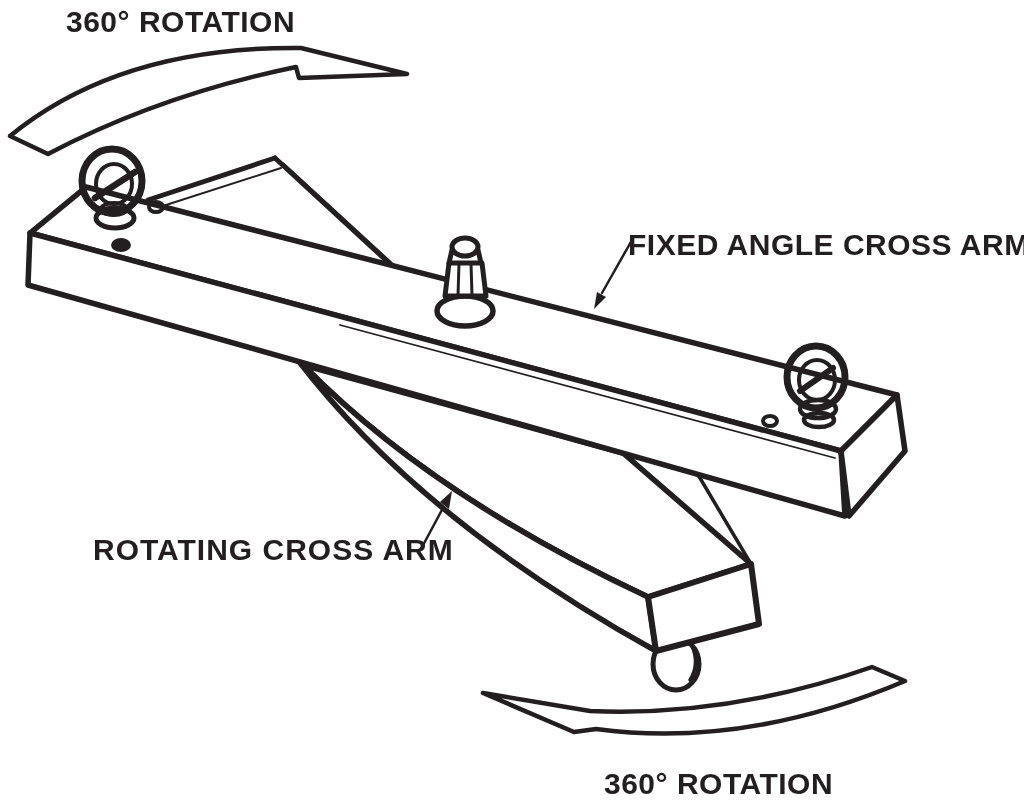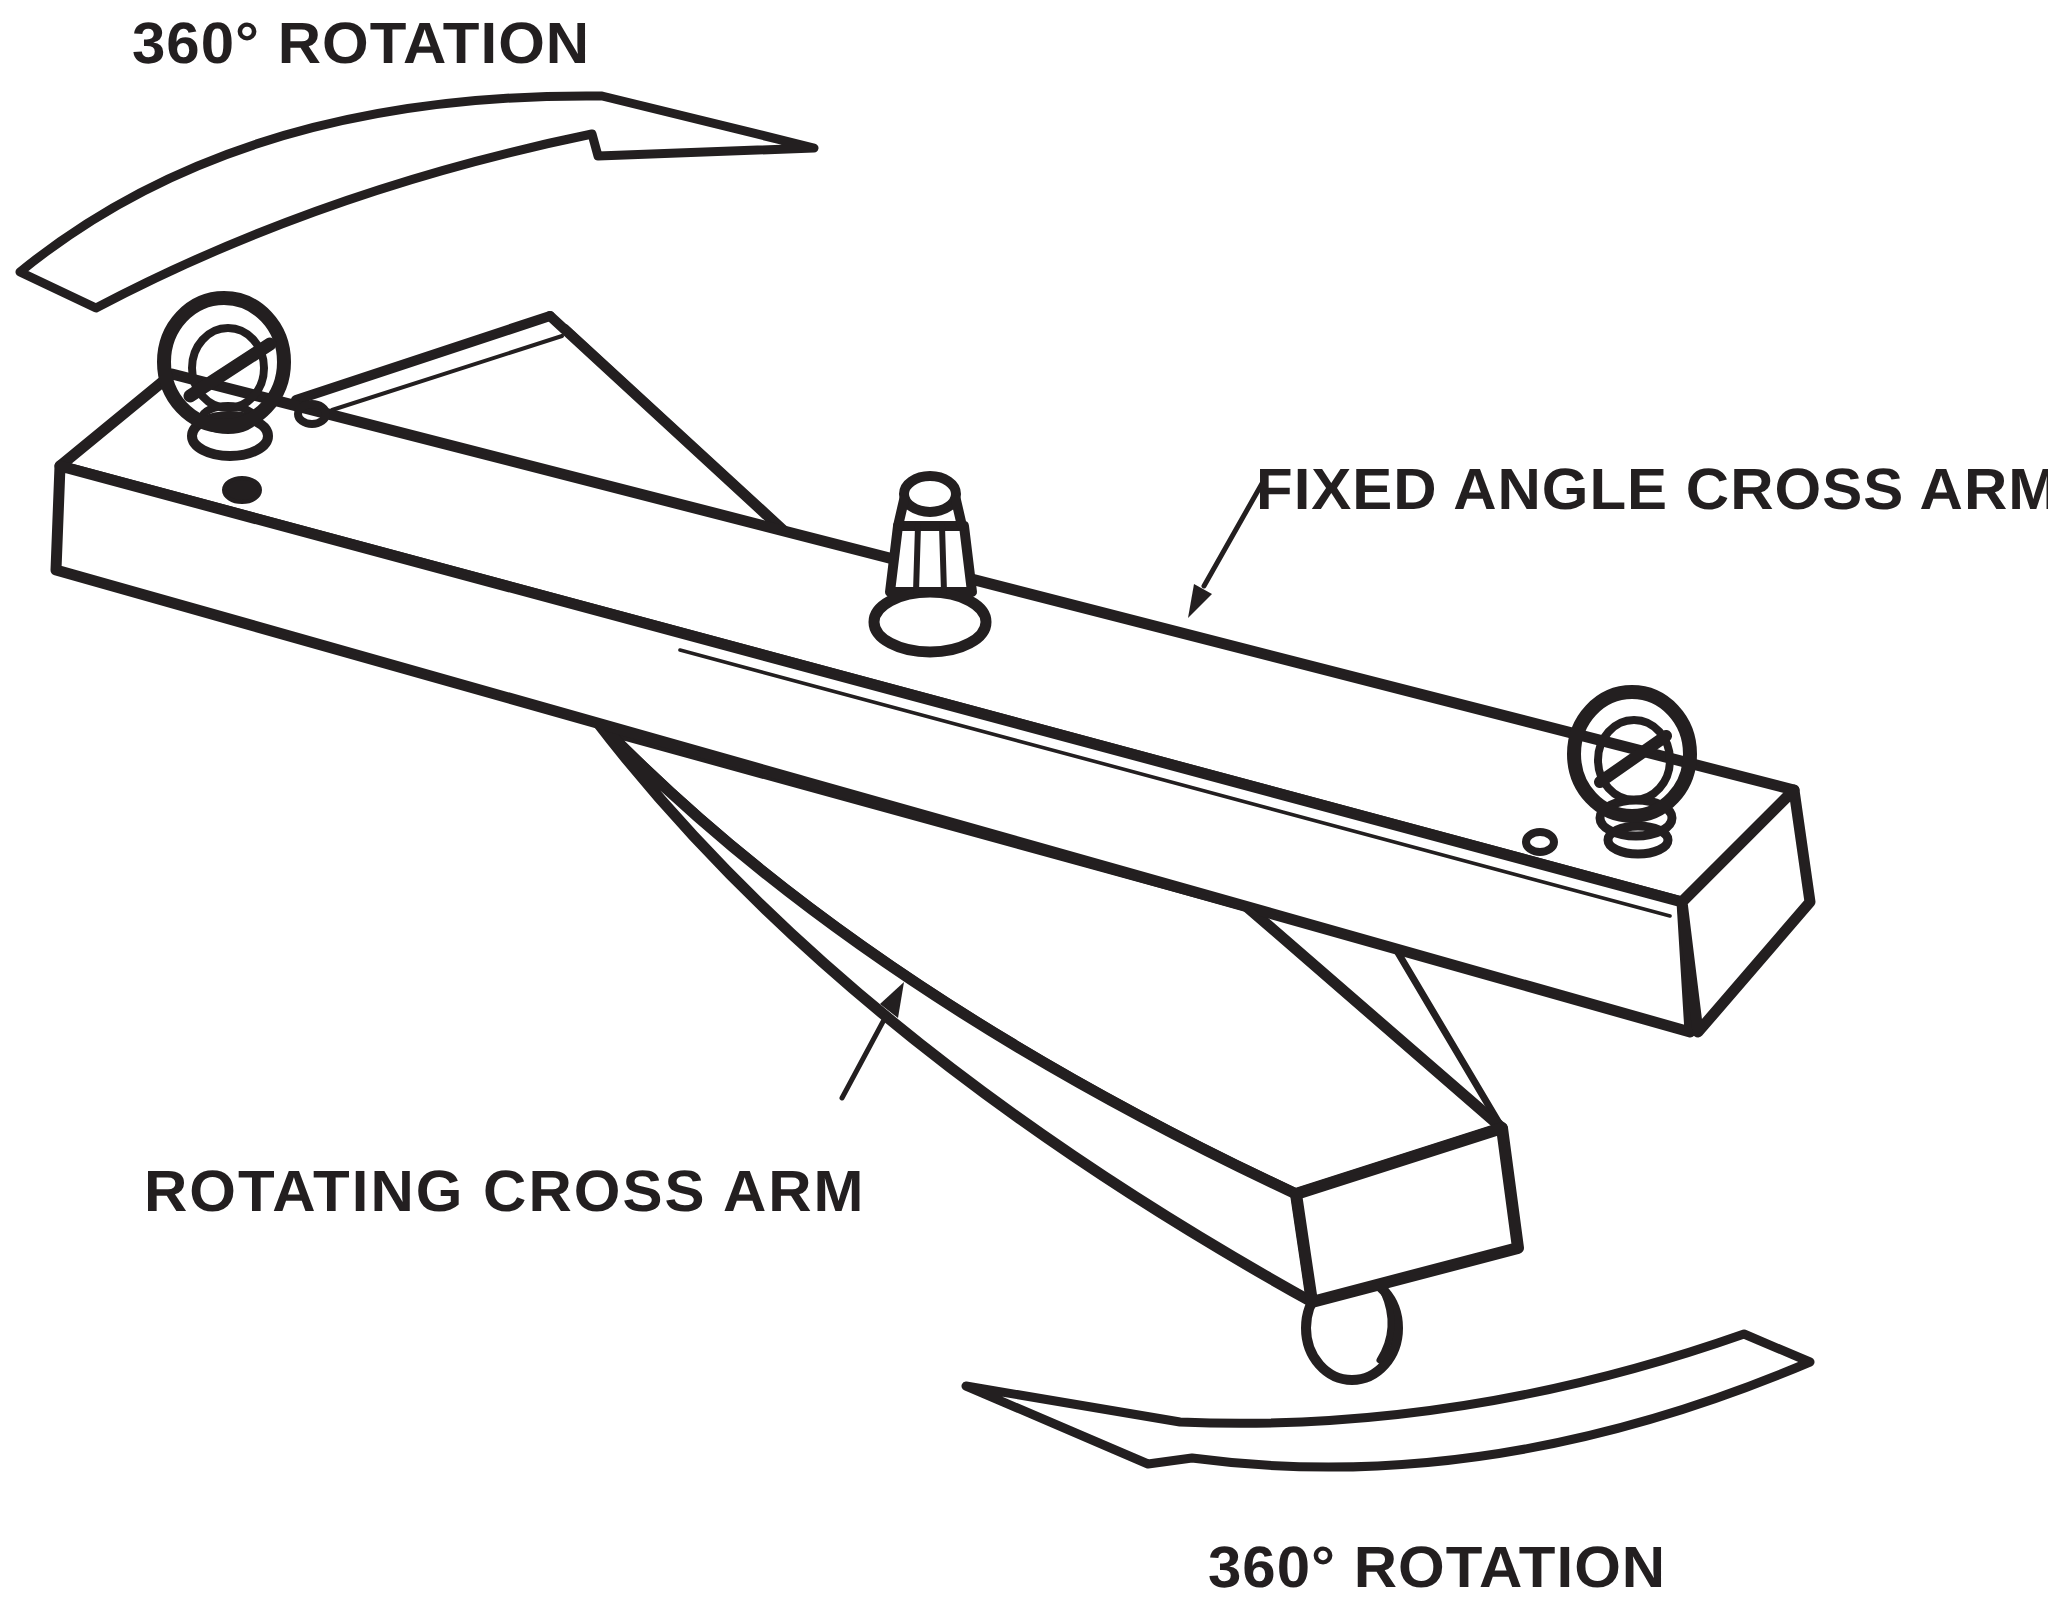--- a/index.html
+++ b/index.html
@@ -110,16 +110,16 @@
     <g>
       <path d="M421,549 L443,508" fill="none" stroke="#231f20" stroke-width="2.5" stroke-linecap="round"></path>
       <polygon points="452,491 440,502 449,509" fill="#231f20"></polygon>
     </g>
   </svg>
 
   <div class="diagram-label" style="left:66px;top:8px;">360° ROTATION</div>
 
   <div class="diagram-label" style="left:628px;top:231px;">FIXED ANGLE CROSS ARM</div>
 
-  <div class="diagram-label" style="left:72px;top:536px;letter-spacing:1px;margin-top:46px;">ROTATING CROSS ARM</div>
+  <div class="diagram-label" style="left:93px;top:536px;letter-spacing:1px;">ROTATING CROSS ARM</div>
 
   <div class="diagram-label" style="left:604px;top:770px;">360° ROTATION</div>
 </div>
 
 </body></html>

